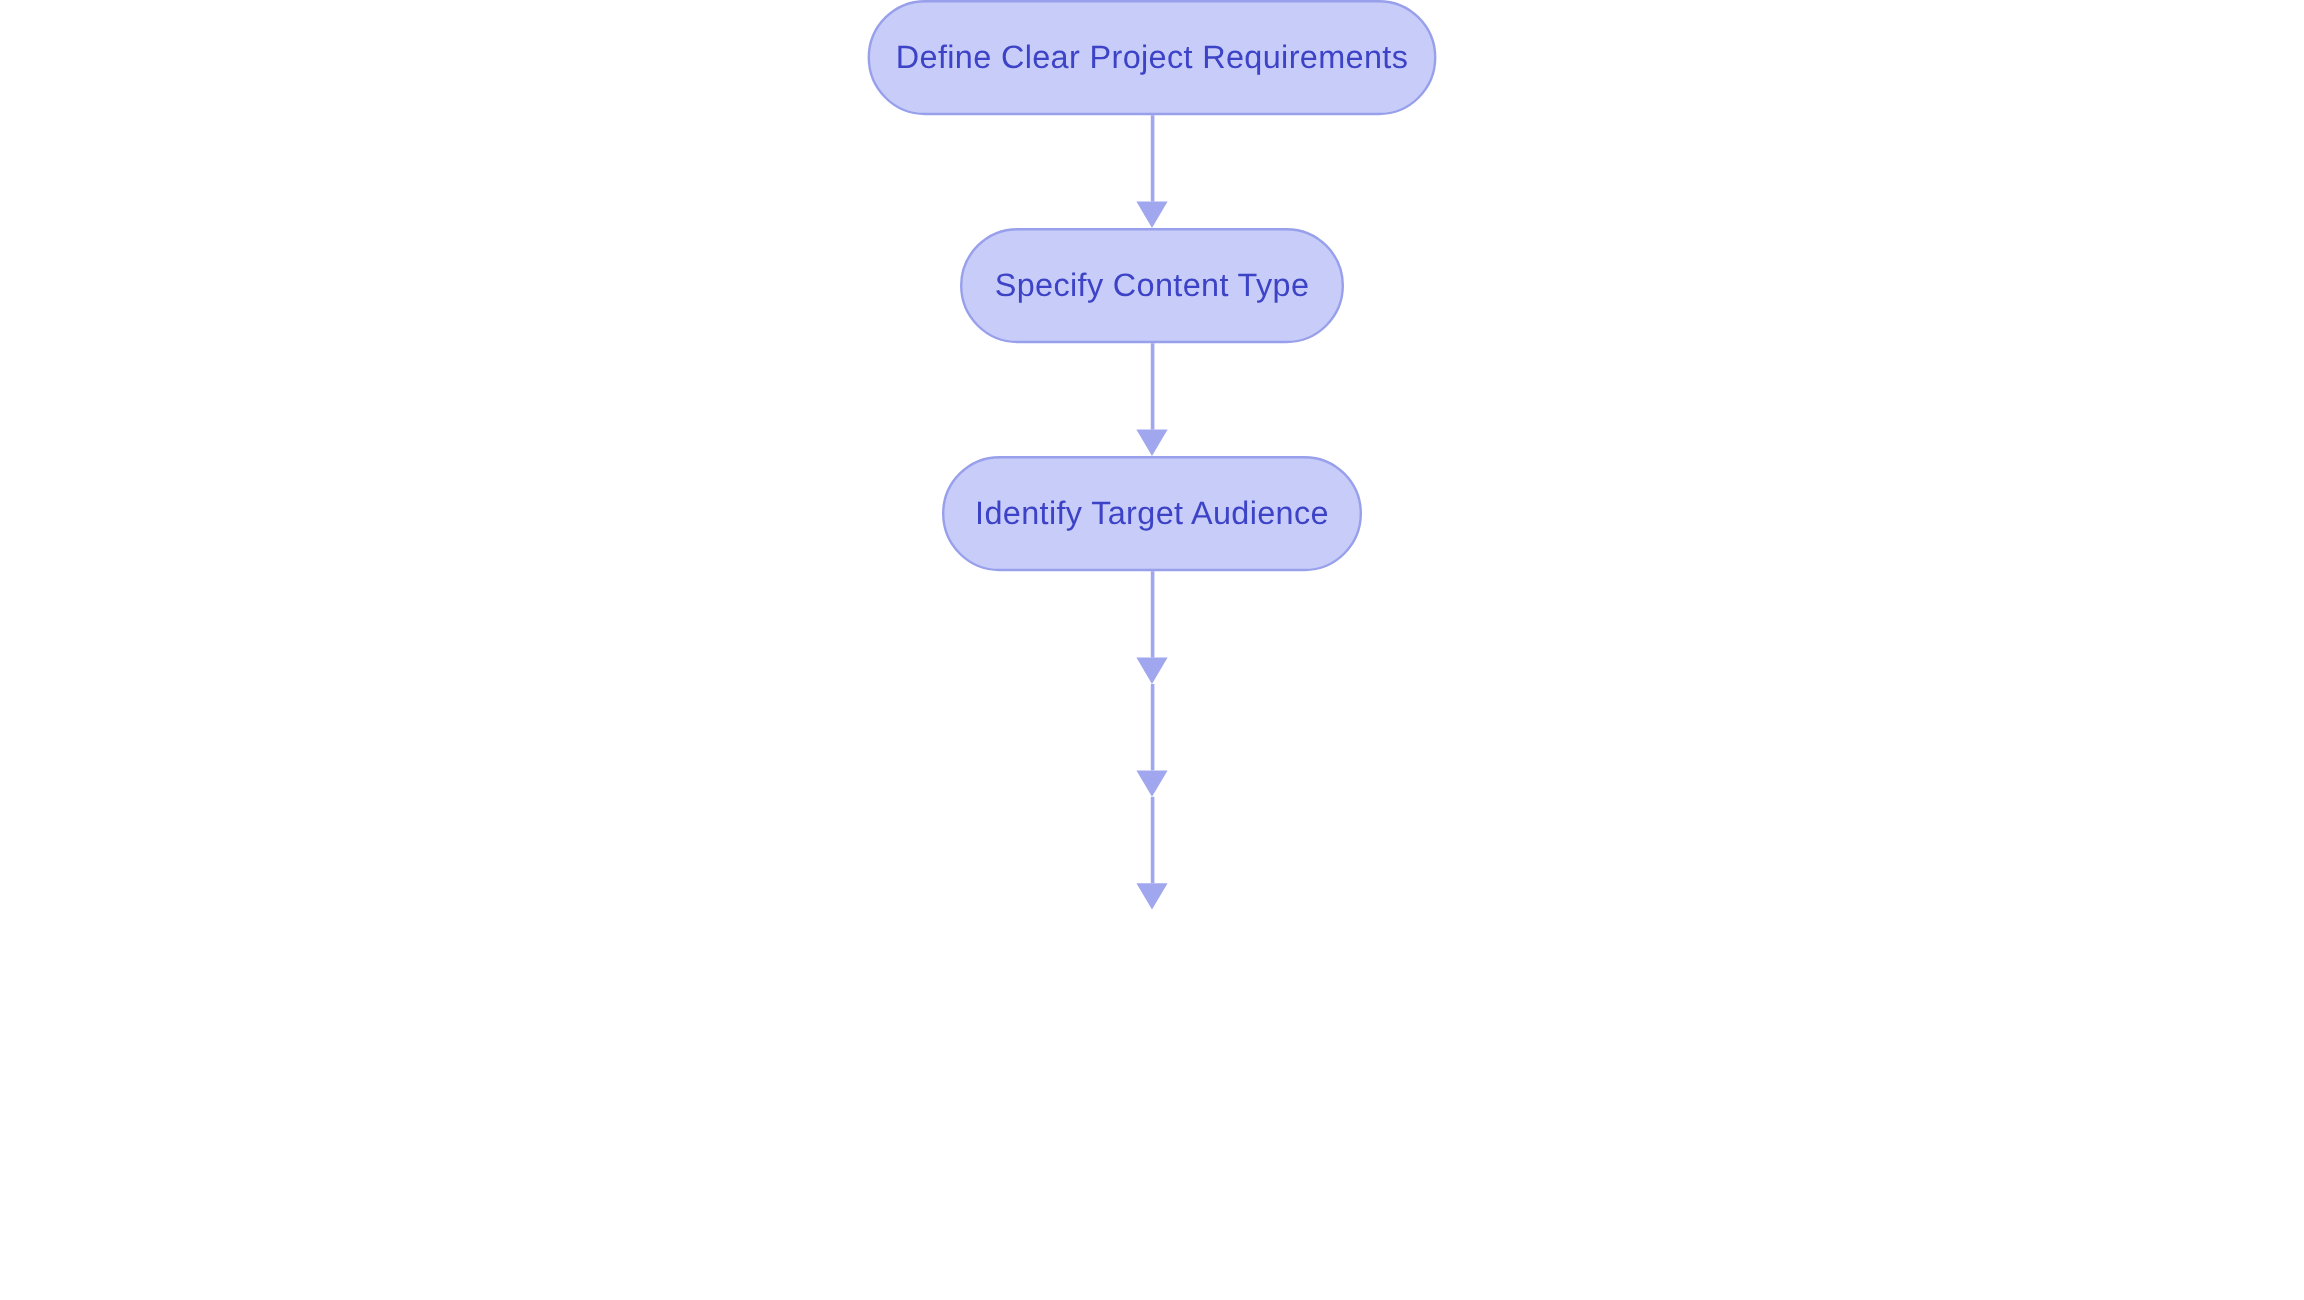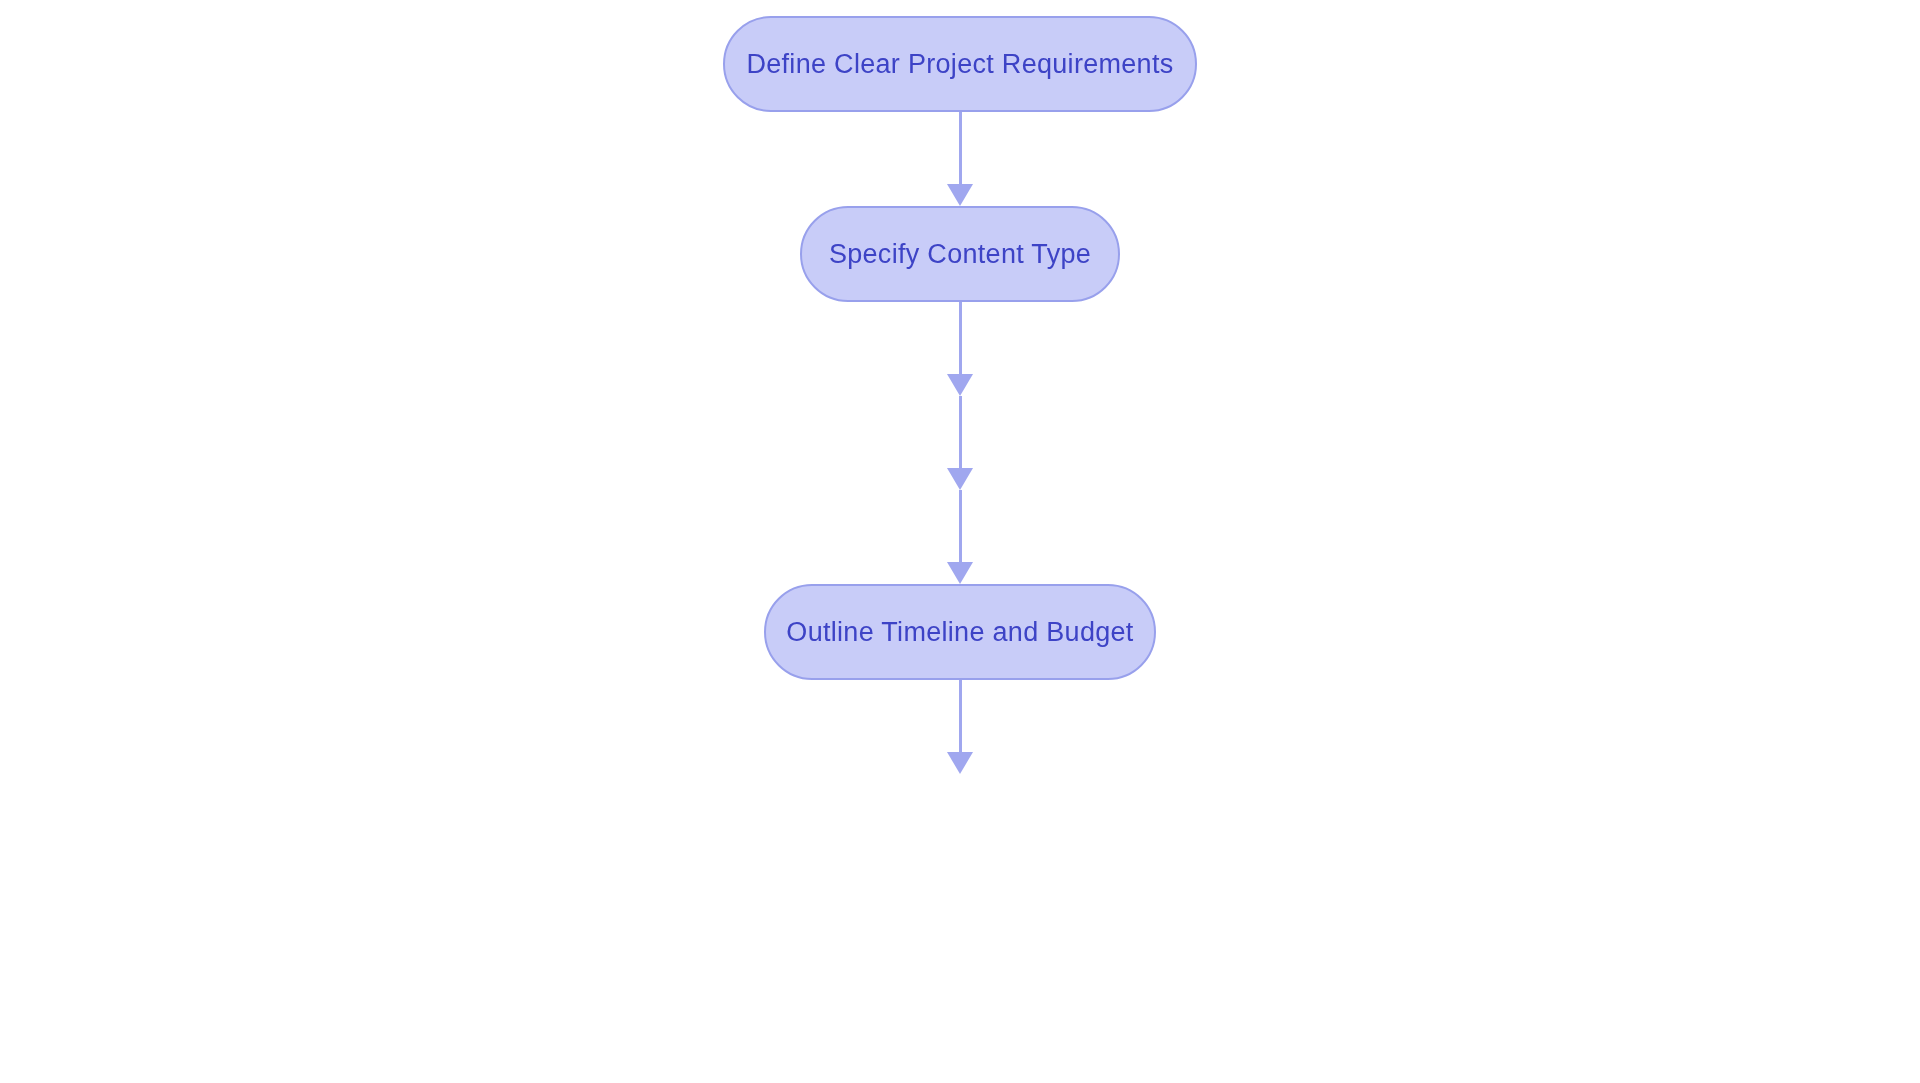--- a/index.html
+++ b/index.html
@@ -10,21 +10,20 @@
   body {
     width: 1920px;
     height: 1083px;
     overflow: hidden;
     font-family: "Liberation Sans", sans-serif;
   }
   .canvas {
     width: 100%;
     height: 100%;
     box-sizing: border-box;
-    padding-top: 16px;
     display: flex;
     flex-direction: column;
     align-items: center;
   }
   .node {
     flex: 0 0 auto;
     height: 96px;
     box-sizing: border-box;
     background: #c8ccf8;
     border: 2px solid #98a0ec;
@@ -83,35 +82,35 @@
 
   <div class="node w2">
     <span class="label">Specify Content Type</span>
   </div>
 
   <div class="arrow">
     <div class="shaft"></div>
     <div class="head"></div>
   </div>
 
+  <div class="node w3">
+    <span class="label">Identify Target Audience</span>
+  </div>
 
   <div class="arrow">
     <div class="shaft"></div>
     <div class="head"></div>
   </div>
 
 
   <div class="arrow">
     <div class="shaft"></div>
     <div class="head"></div>
   </div>
 
-  <div class="node w5">
-    <span class="label">Outline Timeline and Budget</span>
-  </div>
 
   <div class="arrow">
     <div class="shaft"></div>
     <div class="head"></div>
   </div>
 
 
 </div>
 
 </body></html>

